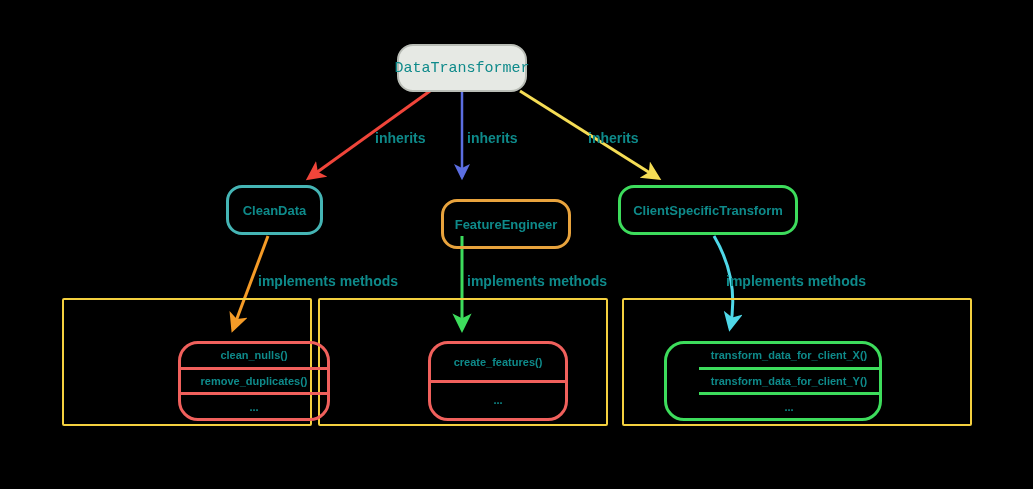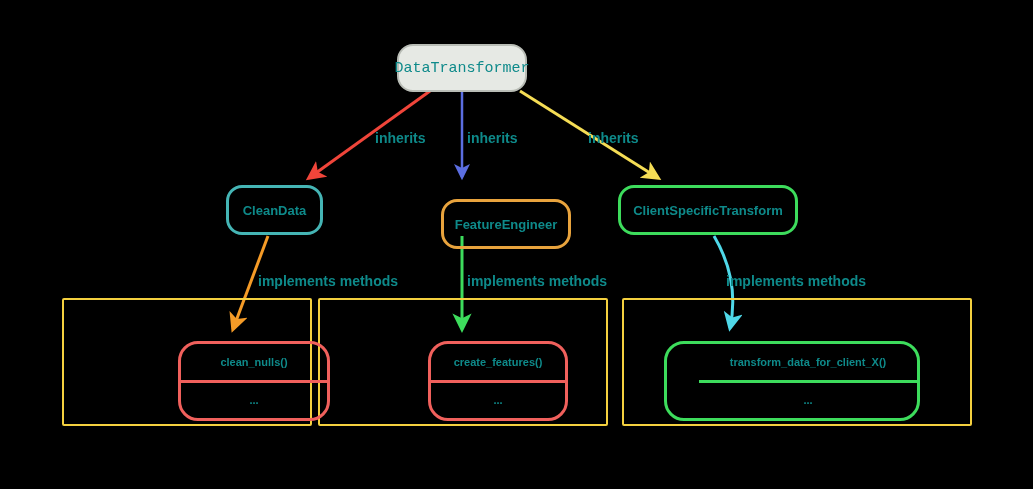--- a/index.html
+++ b/index.html
@@ -131,26 +131,28 @@
   <div class="edge-label" style="left:258px; top:273px;">implements methods</div>
   <div class="edge-label" style="left:467px; top:273px;">implements methods</div>
   <div class="edge-label" style="left:726px; top:273px;">implements methods</div>
 
   <div class="group-box" style="left:62px; top:298px; width:250px; height:128px;"></div>
   <div class="group-box" style="left:318px; top:298px; width:290px; height:128px;"></div>
   <div class="group-box" style="left:622px; top:298px; width:350px; height:128px;"></div>
 
   <div class="member-box" style="left:142px; top:341px; width:152px; height:80px; border-color:#f0605c;">
     <div class="member-row" style="border-bottom-color:#f0605c;">clean_nulls()</div>
+    <div class="member-row" style="border-bottom-color:#f0605c;">remove_duplicates()</div>
     <div class="member-row">...</div>
   </div>
 
   <div class="member-box" style="left:392px; top:341px; width:140px; height:80px; border-color:#f0605c;">
     <div class="member-row" style="border-bottom-color:#f0605c;">create_features()</div>
     <div class="member-row">...</div>
   </div>
 
-  <div class="member-box" style="left:628px; top:341px; width:256px; height:80px; border-color:#3ddc5c;padding-left:32px;">
+  <div class="member-box" style="left:628px; top:341px; width:218px; height:80px; border-color:#3ddc5c;padding-left:32px;">
     <div class="member-row" style="border-bottom-color:#3ddc5c;">transform_data_for_client_X()</div>
+    <div class="member-row" style="border-bottom-color:#3ddc5c;">transform_data_for_client_Y()</div>
     <div class="member-row">...</div>
   </div>
 
 </div>
 
 </body></html>

